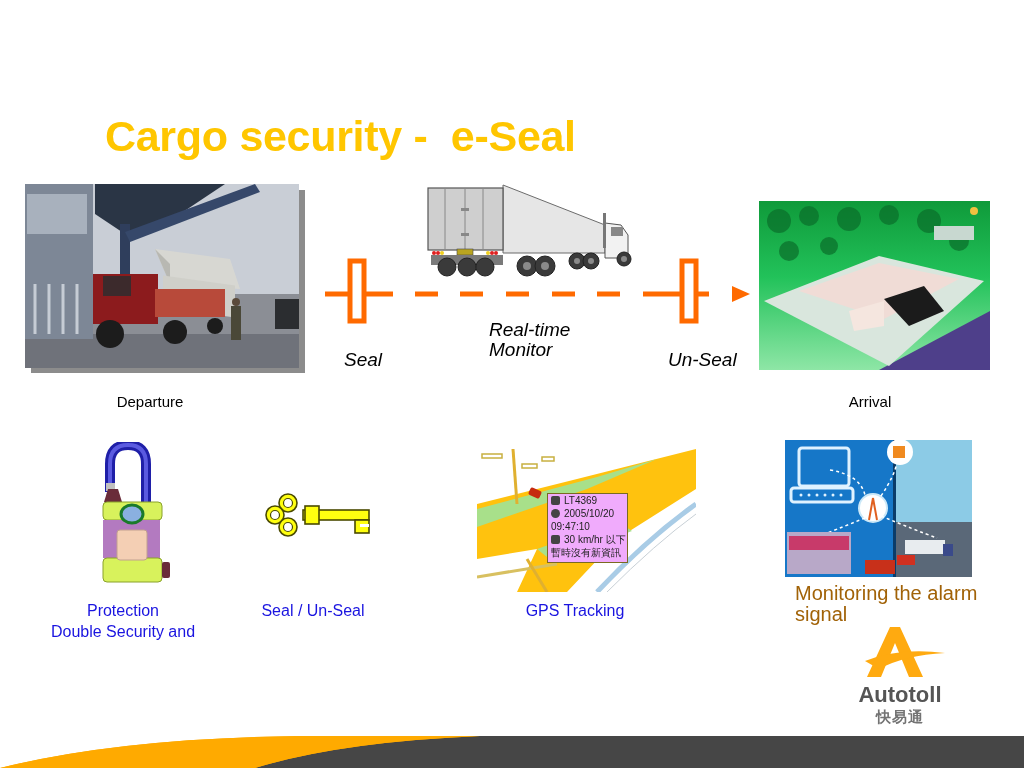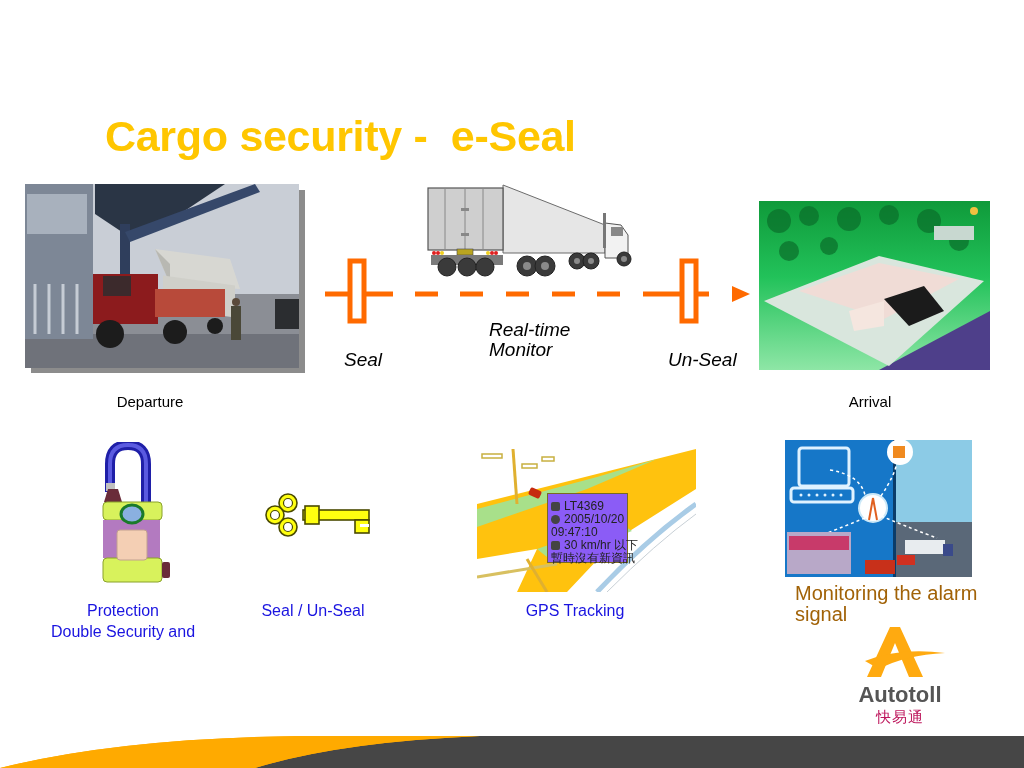--- a/index.html
+++ b/index.html
@@ -19,29 +19,29 @@
   .caption-black { font-size: 15px; color: #000; text-align: center; }
   .caption-italic { font-size: 19px; font-style: italic; color: #000; }
   .caption-blue { font-size: 16px; color: #1A14E0; text-align: center; line-height: 21px; }
   .caption-blue-left { font-size: 20px; color: #a16207; text-align: left; line-height: 21px; }
 
   .photo-frame { position: absolute; }
   .photo-shadow { position: absolute; background: #8c8c8c; }
 
   .tooltip {
     position: absolute; left: 547px; top: 493px; width: 81px; height: 70px;
-    background: #8b5cf6; border: 1px solid #7a6a20;
-    font-size: 12px; color: #222; padding: 6px 3px; line-height: 13px;
+    background: #f0abfc; border: 1px solid #7a6a20;
+    font-size: 10px; color: #222; padding: 0 3px; line-height: 13px;
   }
   .tt-row { display: flex; align-items: center; white-space: nowrap; }
   .tt-ic { display: inline-block; width: 9px; height: 9px; border-radius: 2px; background: #444; margin-right: 4px; flex: none; }
   .tt-ic.round { border-radius: 50%; }
 
   .logo-text { font-size: 22px; font-weight: bold; color: #555; letter-spacing: 0px; text-align: center; }
-  .logo-cn { font-size: 15px; font-weight: normal; color: #be185d; text-align: center; letter-spacing: 1px; }
+  .logo-cn { font-size: 15px; font-weight: bold; color: #737373; text-align: center; letter-spacing: 1px; }
 </style>
 </head>
 <body>
 
 <svg class="grid" viewBox="0 0 1024 768">
   <defs>
     <linearGradient id="gridfade" x1="0" y1="0" x2="1" y2="0">
       <stop offset="0" stop-color="#FBE3B8" stop-opacity="1"></stop>
       <stop offset="0.5" stop-color="#FBE3B8" stop-opacity="0.8"></stop>
       <stop offset="0.62" stop-color="#FBE3B8" stop-opacity="0"></stop>

